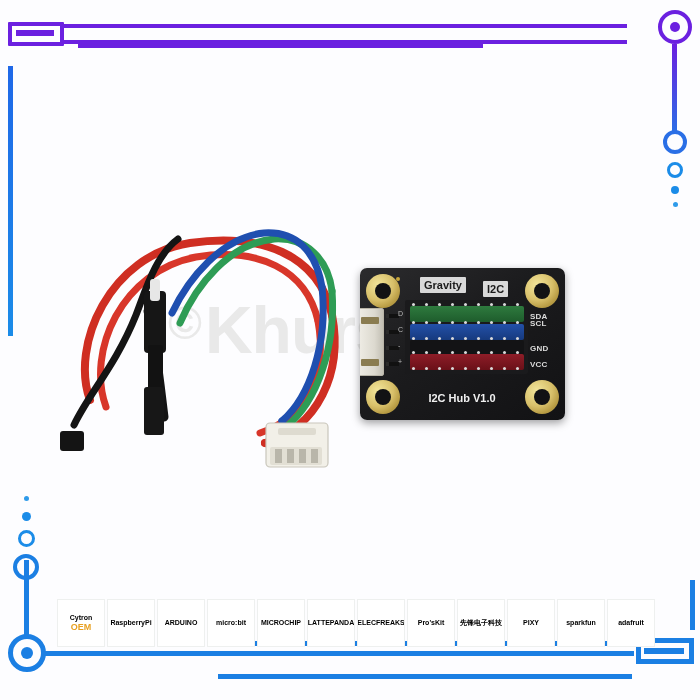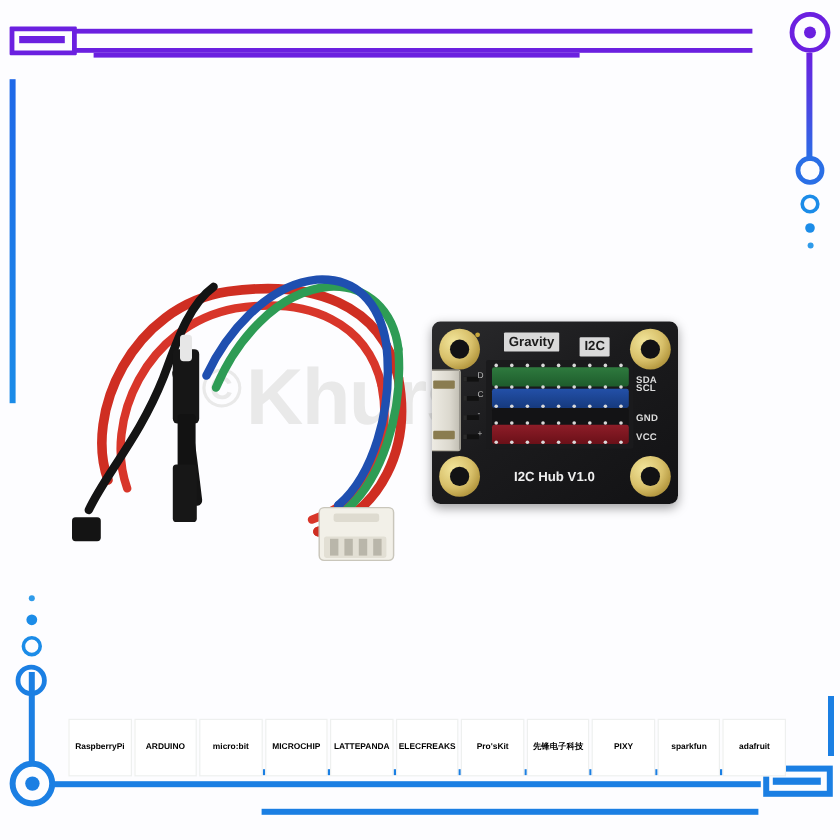--- a/index.html
+++ b/index.html
@@ -514,20 +514,26 @@
     <div class="side-label l-scl">SCL</div>
     <div class="side-label l-gnd">GND</div>
     <div class="side-label l-vcc">VCC</div>
 
     <div class="board-name">I2C Hub V1.0</div>
   </div>
 
   <div class="logo-strip" id="logo-strip">
       <div class="logo-cell">
         <div>
+          <div>Cytron</div>
+          <div style="color: rgb(232, 160, 32); font-size: 9px;">OEM</div>
+        </div>
+      </div>
+      <div class="logo-cell">
+        <div>
           <div>RaspberryPi</div>
         </div>
       </div>
       <div class="logo-cell">
         <div>
           <div>ARDUINO</div>
         </div>
       </div>
       <div class="logo-cell">
         <div>

